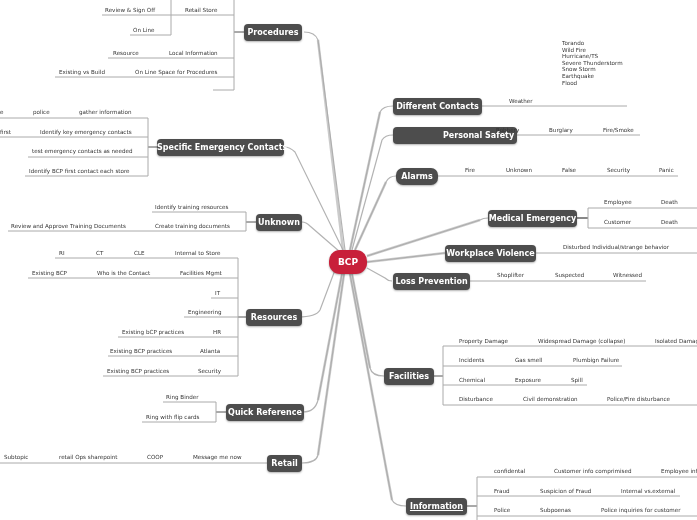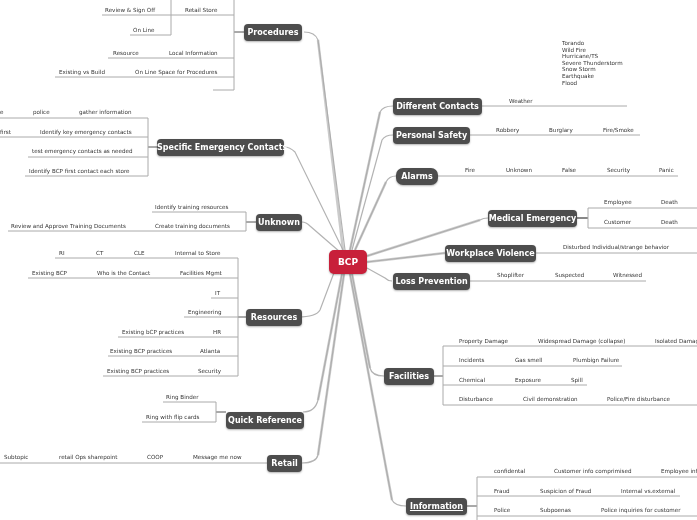--- a/index.html
+++ b/index.html
@@ -5,21 +5,21 @@
   html, body { margin:0; padding:0; background:#ffffff; }
   body { width:697px; height:520px; position:relative; overflow:hidden; font-family:"DejaVu Sans", sans-serif; }
   svg.lines { position:absolute; left:0; top:0; width:697px; height:520px; }
   .topic {
     position:absolute; background:#4d4d4d; color:#fff; font-weight:bold;
     font-size:8px; border-radius:4px; height:17px; line-height:17px;
     text-align:center; box-shadow:0 1px 2px rgba(0,0,0,0.3); white-space:nowrap;
   }
   .center {
     position:absolute; background:#c8203a; color:#fff; font-weight:bold; font-size:9px;
-    border-radius:5px; width:38px; height:24px; line-height:24px; text-align:center;
+    border-radius:11px; width:38px; height:24px; line-height:24px; text-align:center;
     left:329px; top:250px; box-shadow:0 1px 2px rgba(0,0,0,0.3);
   }
   .lbl { position:absolute; font-size:5.6px; color:#333; white-space:nowrap; line-height:7px; }
   .multi { position:absolute; font-size:5.6px; color:#333; line-height:6.6px; left:562px; top:40px; }
   .multi div { white-space:nowrap; }
 </style>
 </head>
 <body>
 
 <svg class="lines" viewBox="0 0 697 520">
@@ -158,21 +158,21 @@
 <div class="lbl" style="left:32px;top:270px;">Existing BCP</div>
 <div class="lbl" style="left:215px;top:290px;">IT</div>
 <div class="lbl" style="left:188px;top:309px;">Engineering</div>
 <div class="lbl" style="left:213px;top:329px;">HR</div>
 <div class="lbl" style="left:122px;top:329px;">Existing bCP practices</div>
 <div class="lbl" style="left:200px;top:348px;">Atlanta</div>
 <div class="lbl" style="left:110px;top:348px;">Existing BCP practices</div>
 <div class="lbl" style="left:198px;top:368px;">Security</div>
 <div class="lbl" style="left:107px;top:368px;">Existing BCP practices</div>
 
-<div class="topic" style="left:226px;top:404px;width:78px;margin-top:8px;">Quick Reference</div>
+<div class="topic" style="left:226px;top:404px;width:78px;">Quick Reference</div>
 <div class="lbl" style="left:166px;top:394px;">Ring Binder</div>
 <div class="lbl" style="left:146px;top:414px;">Ring with flip cards</div>
 
 <div class="topic" style="left:267px;top:455px;width:35px;">Retail</div>
 <div class="lbl" style="left:193px;top:454px;">Message me now</div>
 <div class="lbl" style="left:147px;top:454px;">COOP</div>
 <div class="lbl" style="left:59px;top:454px;">retail Ops sharepoint</div>
 <div class="lbl" style="left:4px;top:454px;">Subtopic</div>
 
 <div class="topic" style="left:393px;top:98px;width:89px;">Different Contacts</div>
@@ -180,21 +180,21 @@
 <div class="multi">
   <div>Torando</div>
   <div>Wild Fire</div>
   <div>Hurricane/TS</div>
   <div>Severe Thunderstorm</div>
   <div>Snow Storm</div>
   <div>Earthquake</div>
   <div>Flood</div>
 </div>
 
-<div class="topic" style="left:393px;top:127px;width:77px;">Personal Safety</div>
+<div class="topic" style="left:393px;top:127px;width:77px;padding-left:47px;">Personal Safety</div>
 <div class="lbl" style="left:496px;top:127px;">Robbery</div>
 <div class="lbl" style="left:549px;top:127px;">Burglary</div>
 <div class="lbl" style="left:603px;top:127px;">Fire/Smoke</div>
 
 <div class="topic" style="left:396px;top:168px;width:42px;border-radius:7px;">Alarms</div>
 <div class="lbl" style="left:465px;top:167px;">Fire</div>
 <div class="lbl" style="left:506px;top:167px;">Unknown</div>
 <div class="lbl" style="left:562px;top:167px;">False</div>
 <div class="lbl" style="left:607px;top:167px;">Security</div>
 <div class="lbl" style="left:659px;top:167px;">Panic</div>

